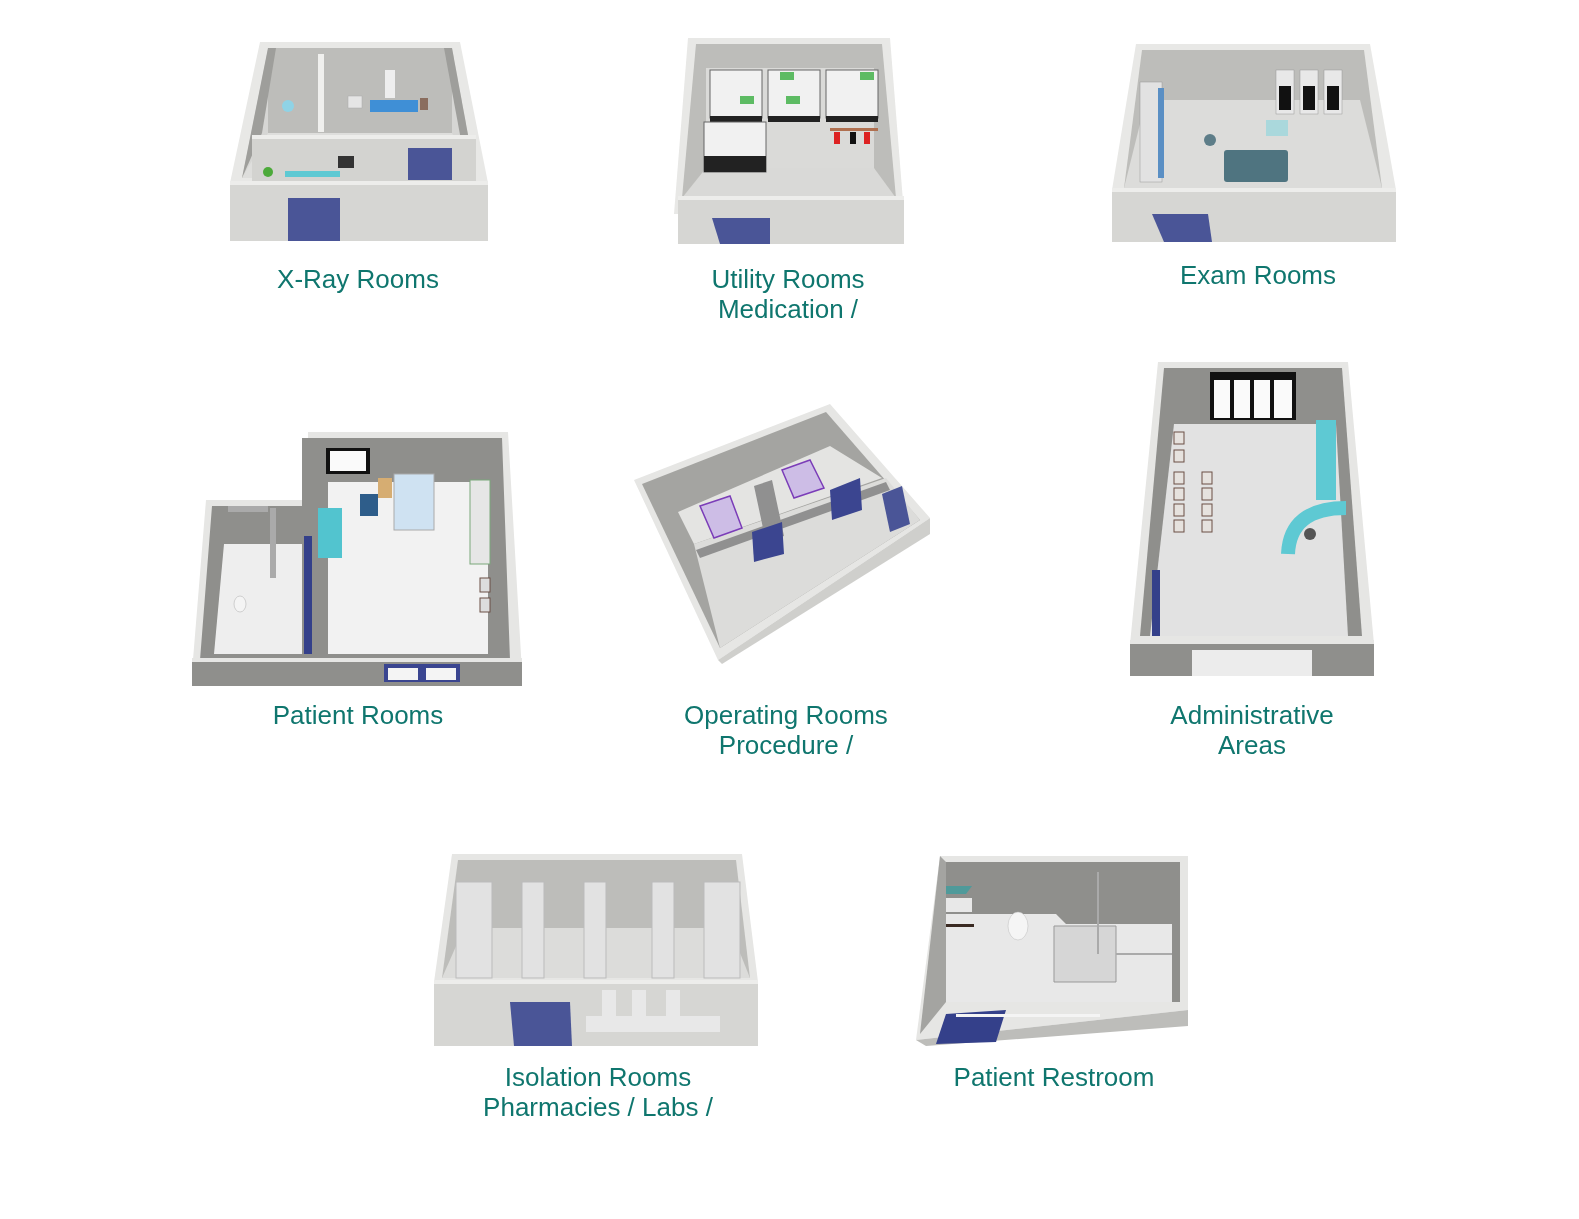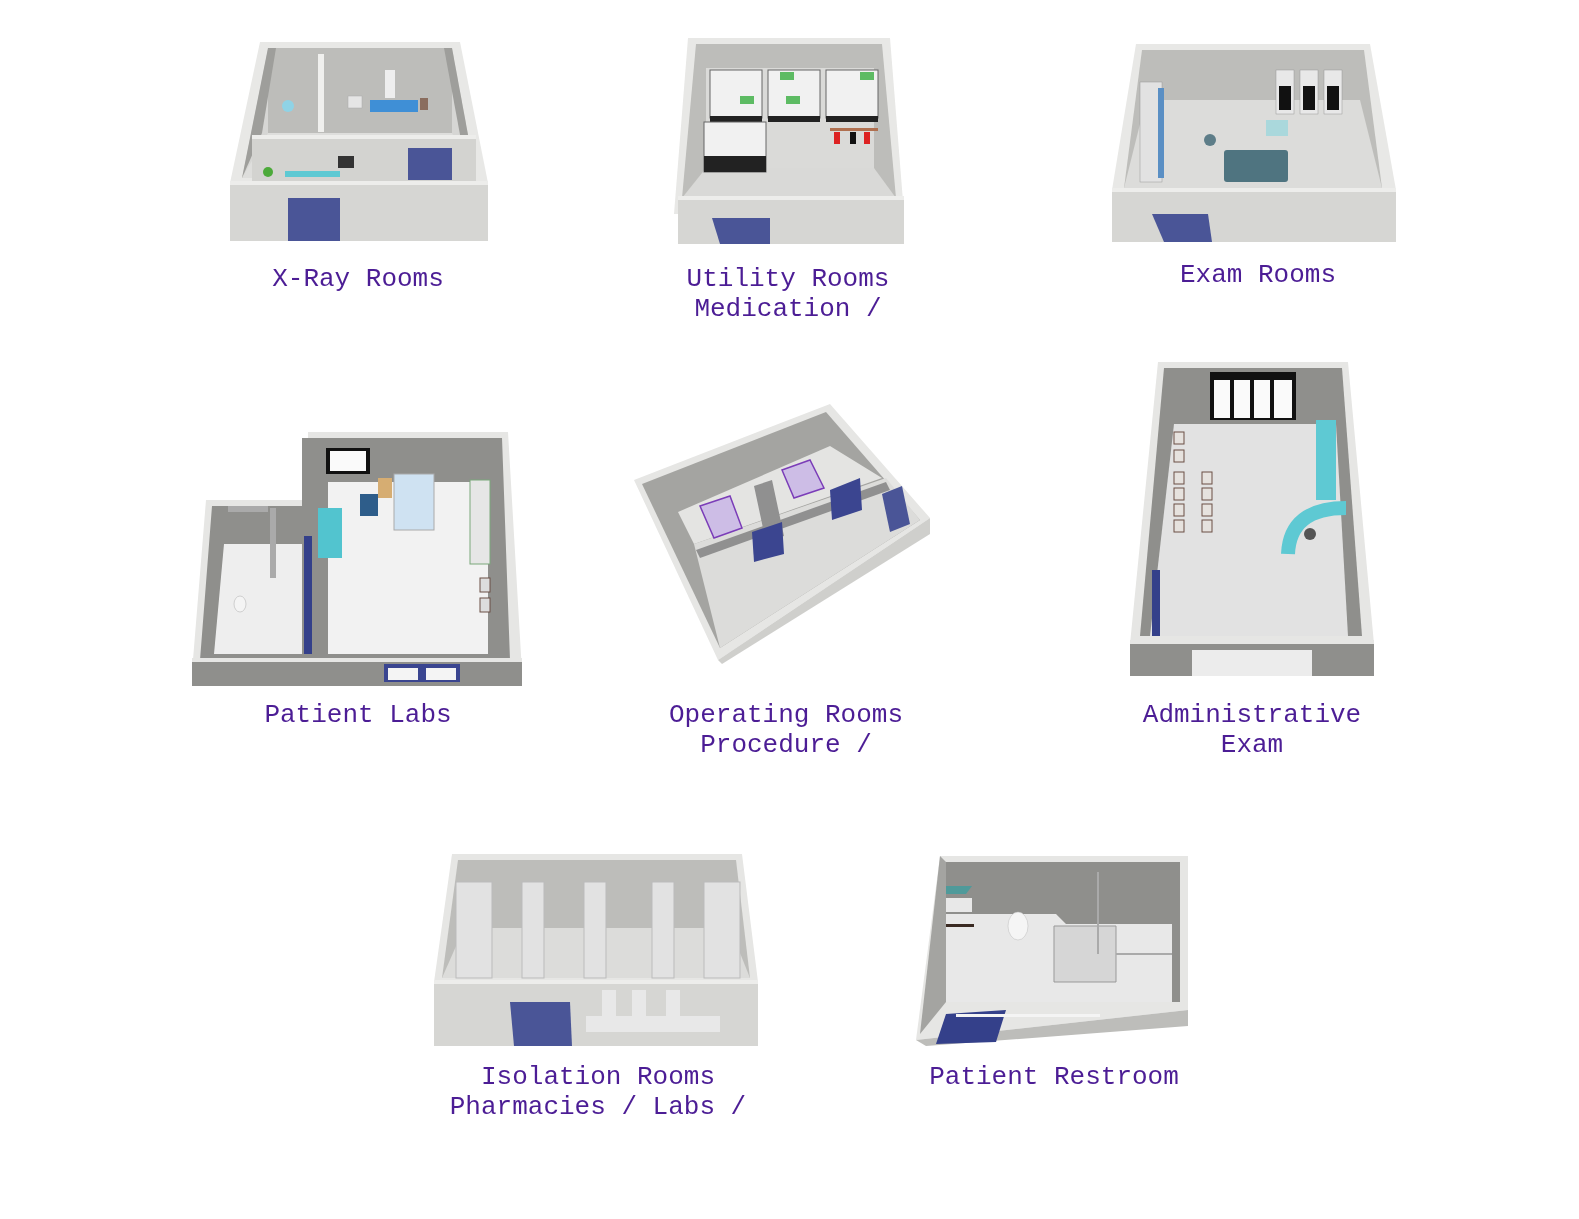--- a/index.html
+++ b/index.html
@@ -1,20 +1,20 @@
 <!DOCTYPE html>
 <html><head>
 <meta charset="utf-8">
 <style>
   html, body { margin:0; padding:0; background:#ffffff; }
   body { width:1579px; height:1219px; position:relative; overflow:hidden;
          font-family:"Liberation Sans", sans-serif; }
   .tile { position:absolute; }
   .room { position:absolute; }
-  .caption { position:absolute; text-align:center; font-size:26px; line-height:30px; color:#4c1d95; width:360px;font-family:Liberation Mono, monospace; }
+  .caption { position:absolute; text-align:center; font-size:26px; line-height:30px; color:#0f766e; width:360px; }
   svg { display:block; }
 </style>
 </head>
 <body>
 
 <div class="tile">
   <svg class="room" style="left:230px;top:38px" width="262" height="205">
     <polygon points="30,4 230,4 258,145 0,145" fill="#e8e8e6"></polygon>
     <polygon points="38,10 222,10 246,140 12,140" fill="#d6d6d4"></polygon>
     <polygon points="38,10 222,10 222,95 38,95" fill="#bdbdba"></polygon>
@@ -120,21 +120,21 @@
     <ellipse cx="48" cy="172" rx="6" ry="8" fill="#f4f4f4" stroke="#aaa" stroke-width="0.5"></ellipse>
     <rect x="288" y="146" width="10" height="14" fill="#ddd" stroke="#6b4f45" stroke-width="1"></rect>
     <rect x="288" y="166" width="10" height="14" fill="#ddd" stroke="#6b4f45" stroke-width="1"></rect>
     <rect x="0" y="228" width="330" height="26" fill="#8f8f8c"></rect>
     <rect x="0" y="226" width="330" height="4" fill="#e6e6e4"></rect>
     <rect x="192" y="232" width="76" height="18" fill="#3a4590"></rect>
     <rect x="196" y="236" width="30" height="12" fill="#f4f4f4"></rect>
     <rect x="234" y="236" width="30" height="12" fill="#f4f4f4"></rect>
   </svg>
   <div class="caption" style="left:178px;top:700px">
-    <div>Patient Labs</div>
+    <div>Patient Rooms</div>
   </div>
 </div>
 
 <div class="tile">
   <svg class="room" style="left:634px;top:402px" width="300" height="262">
     <polygon points="0,78 196,2 296,116 84,258" fill="#e6e6e4"></polygon>
     <polygon points="8,82 192,10 286,118 86,246" fill="#a4a4a1"></polygon>
     <polygon points="60,142 252,76 286,118 86,246" fill="#dcdcda"></polygon>
     <polygon points="44,110 196,44 248,76 60,142" fill="#e4e4e2"></polygon>
     <polygon points="120,84 138,78 150,134 132,140" fill="#909090"></polygon>
@@ -177,21 +177,21 @@
       <rect x="72" y="142" width="10" height="12"></rect>
         <rect x="72" y="158" width="10" height="12"></rect>
     </g>
     <rect x="22" y="208" width="8" height="66" fill="#34408a"></rect>
     <rect x="0" y="280" width="244" height="34" fill="#8f8f8c"></rect>
     <rect x="0" y="278" width="244" height="4" fill="#e6e6e4"></rect>
     <rect x="62" y="288" width="120" height="26" fill="#ececec"></rect>
   </svg>
   <div class="caption" style="left:1072px;top:700px">
     <div>Administrative</div>
-    <div>Exam</div>
+    <div>Areas</div>
   </div>
 </div>
 
 <div class="tile">
   <svg class="room" style="left:434px;top:852px" width="328" height="194">
     <polygon points="18,2 308,2 324,130 0,130" fill="#e6e6e4"></polygon>
     <polygon points="24,8 302,8 316,126 8,126" fill="#bdbdba"></polygon>
     <polygon points="30,76 296,76 316,126 8,126" fill="#dcdcda"></polygon>
     <g fill="#e2e2e2" stroke="#bbb" stroke-width="1">
       <rect x="22" y="30" width="36" height="96"></rect>

